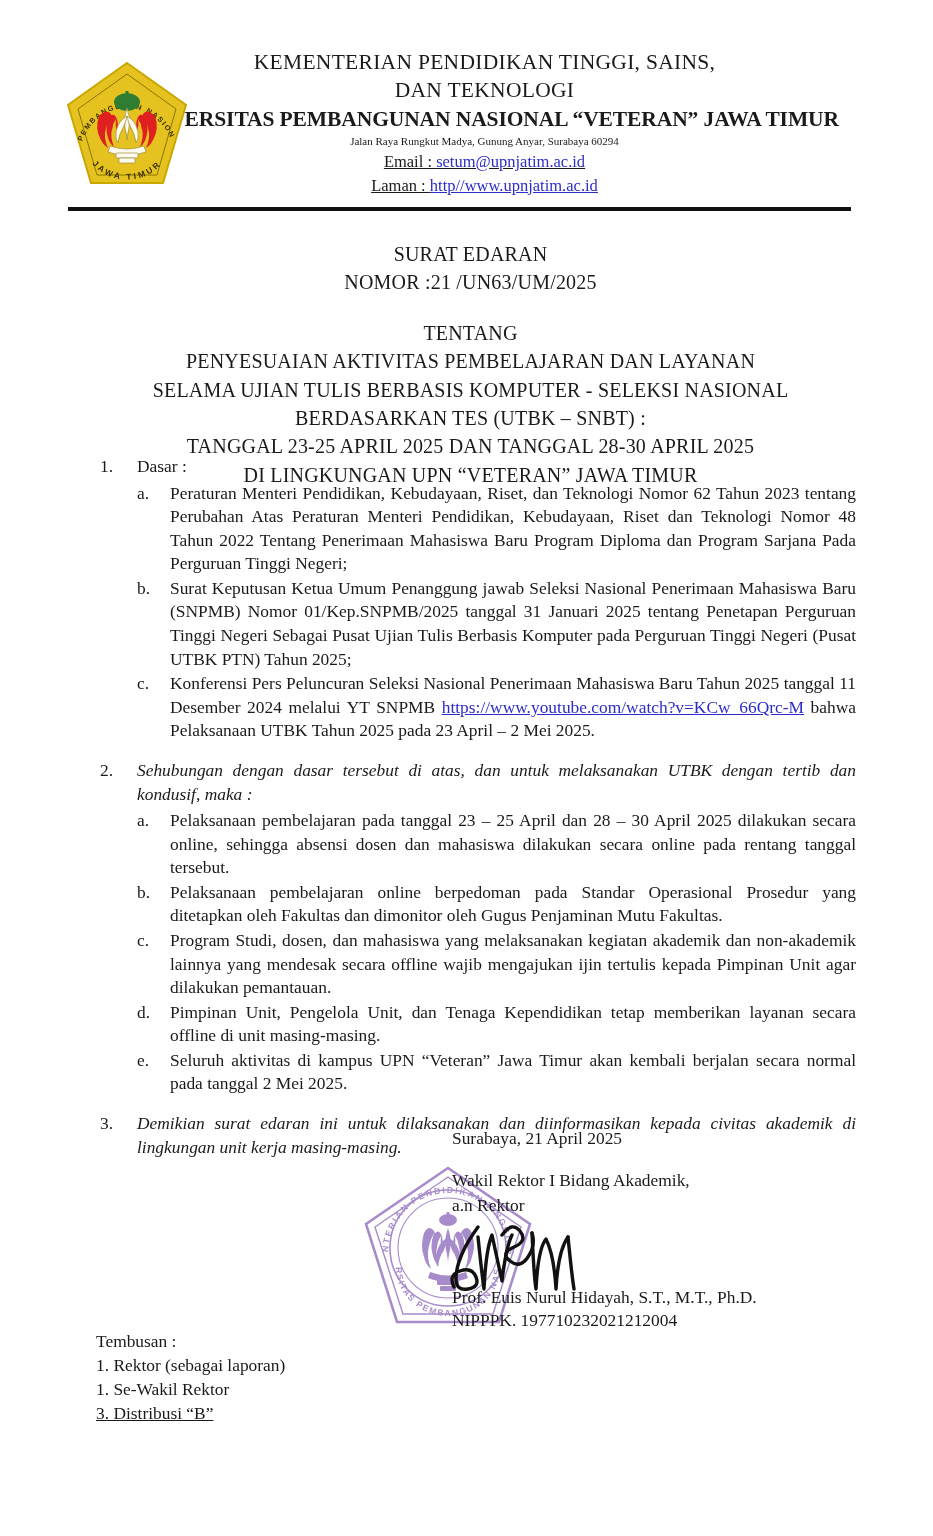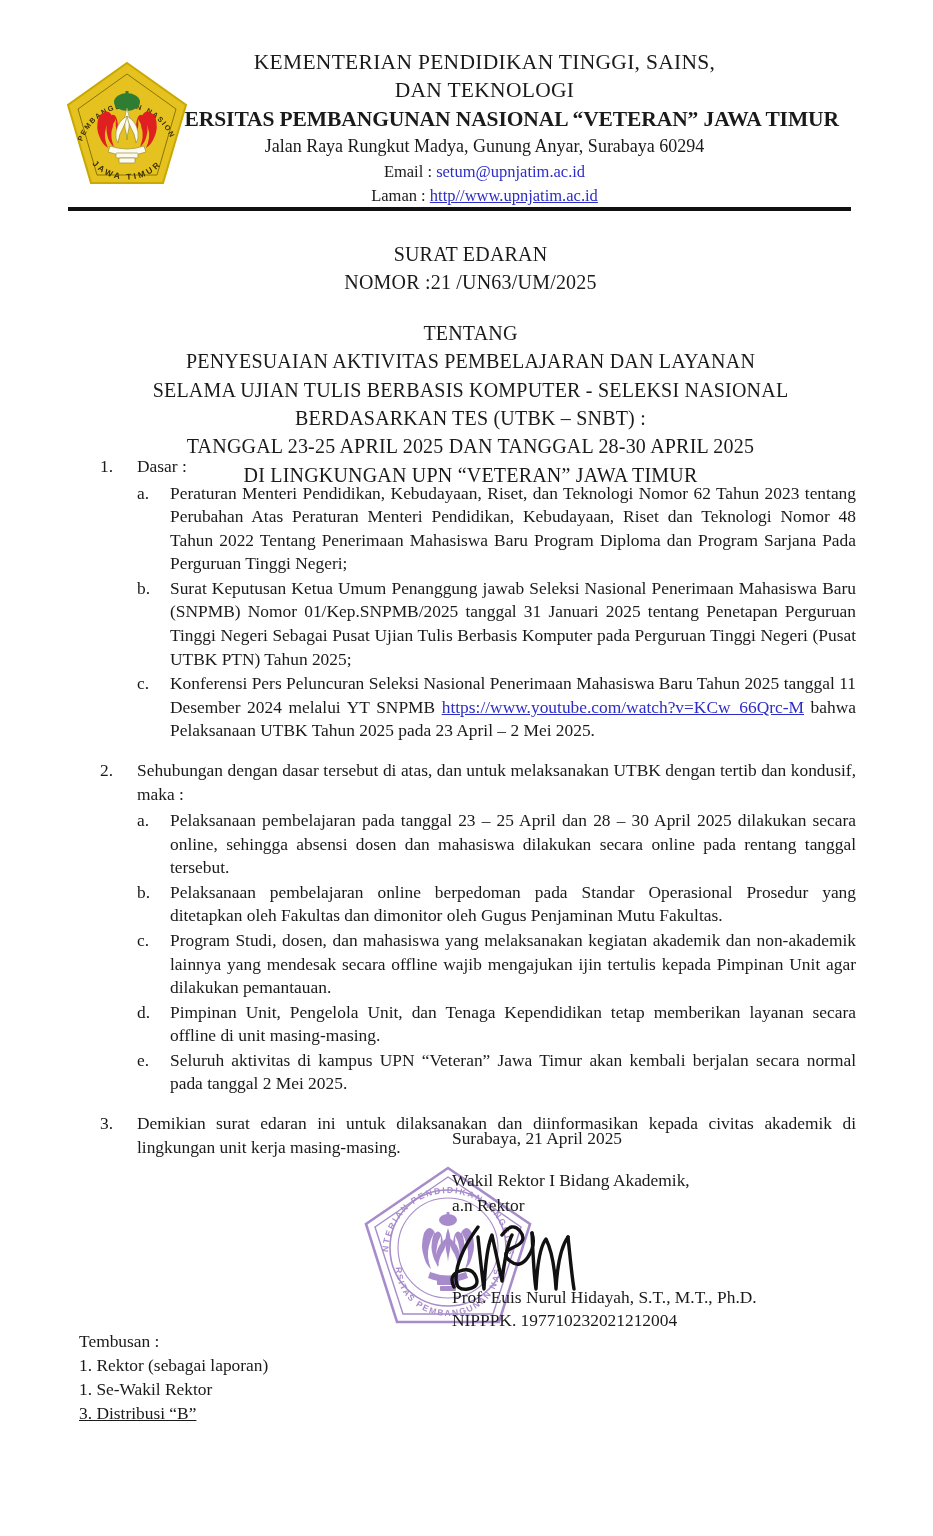--- a/index.html
+++ b/index.html
@@ -18,22 +18,22 @@
     display:flex;align-items:flex-start;
   }
   .logo-wrap{
     position:absolute;left:62px;top:10px;width:130px;height:148px;
   }
   .head-text{
     width:933px;text-align:center;padding-left:36px;box-sizing:border-box;
   }
   .hl1{font-size:21.5px;letter-spacing:.3px;line-height:1.32;}
   .hl2{font-size:21.5px;font-weight:bold;letter-spacing:-.1px;line-height:1.32;}
-  .hl3{font-size:18px;line-height:1.5;}
-  .hl4{font-size:16.5px;line-height:1.45;}
+  .hl3{font-size:11px;line-height:1.5;}
+  .hl4{font-size:16.5px;line-height:1.45;text-decoration:underline;}
   .link{color:#2c2cc8;}
   .link.u{text-decoration:underline;}
 
   .rule{
     position:absolute;left:68px;top:207px;width:783px;height:4px;
     background:#111;
   }
 
   
   .titleblock{
@@ -56,21 +56,21 @@
     position:absolute;left:4px;top:0;width:28px;text-align:left;
   }
   ol.lvl2{list-style:none;margin:3px 0 0 0;padding:0;}
   ol.lvl2 > li{
     position:relative;padding-left:33px;text-align:justify;
     text-justify:inter-word;margin-bottom:1px;
   }
   ol.lvl2 > li > .num{
     position:absolute;left:0;top:0;width:24px;text-align:left;
   }
-  .para{text-align:justify;text-justify:inter-word;}
+  .para{text-align:justify;text-justify:inter-word;font-style:italic;}
   .nojust{text-align:left;}
 
   
   .sigdate{
     position:absolute;left:452px;top:1128px;font-size:17.4px;
   }
   .sigblock{
     position:absolute;left:452px;top:1168px;font-size:17.4px;line-height:1.42;
     z-index:3;
   }
@@ -81,21 +81,21 @@
   .stamp{
     position:absolute;left:358px;top:1160px;width:180px;height:175px;z-index:2;
     opacity:.88;
   }
   .scribble{
     position:absolute;left:440px;top:1195px;width:180px;height:110px;z-index:4;
   }
 
   
   .tembusan{
-    position:absolute;left:79px;top:1330px;font-size:17.4px;line-height:1.37;
+    position:absolute;left:96px;top:1330px;font-size:17.4px;line-height:1.37;
   }
   .tembusan .u{text-decoration:underline;}
 </style>
 </head>
 <body>
 
 <div class="page">
 
   <div class="letterhead">
 

